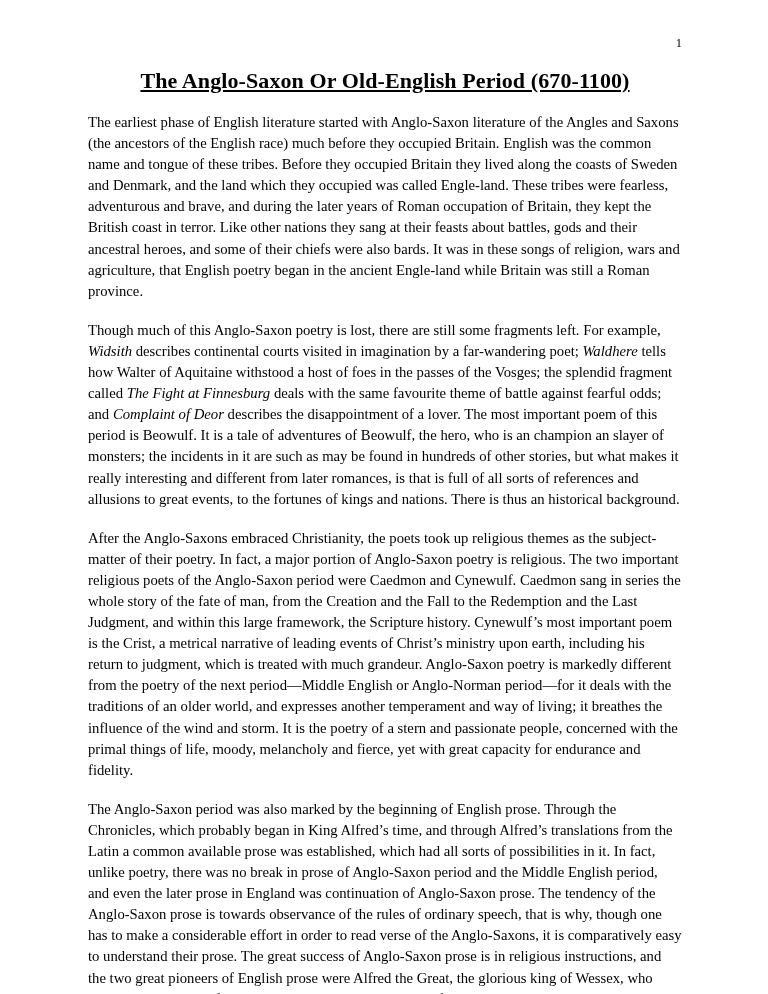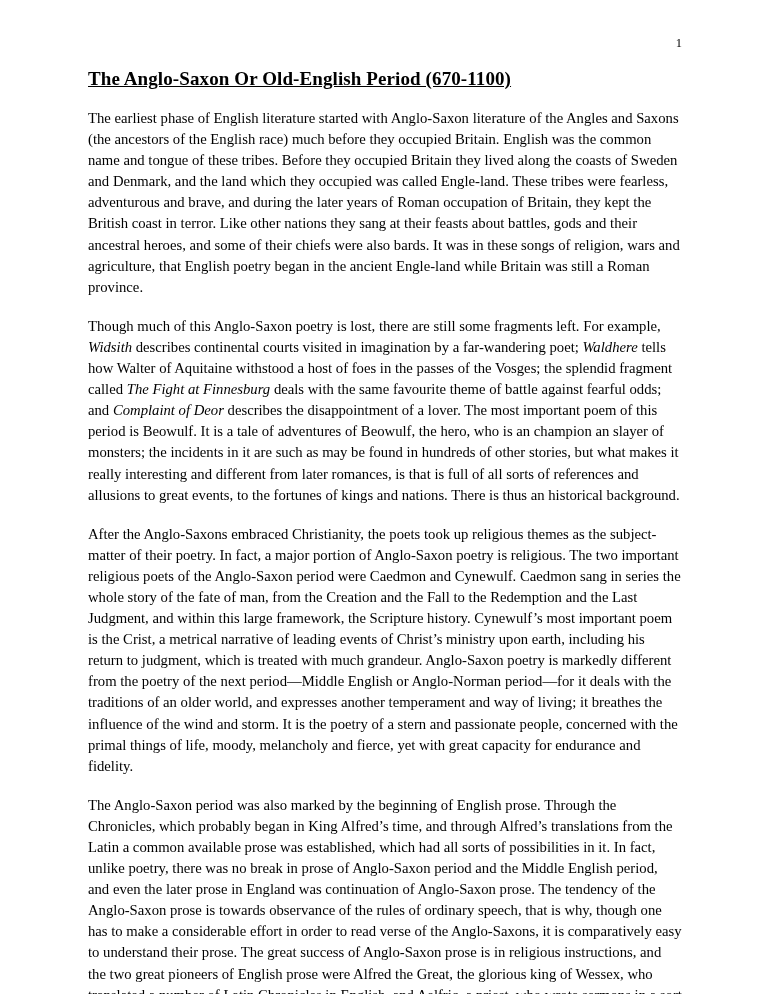--- a/index.html
+++ b/index.html
@@ -28,26 +28,27 @@
     font-family: "Liberation Serif", serif;
     color: #000;
   }
   .content {
     position: absolute;
     left: 88px;
     top: 68px;
     width: 594px;
   }
   .doc-title {
-    font-size: 19px;
+    font-size: 22px;
     font-weight: bold;
     text-decoration: underline;
     margin: 0 0 18px 0;
     letter-spacing: 0.1px;
     font-family: "Liberation Serif", serif;
+    text-align: center;
   }
   p.para {
     font-size: 14.7px;
     line-height: 1.435;
     margin: 18px 0 16px 0;
     text-align: left;
     font-family: "Liberation Serif", serif;
   }
   p.para:last-child {
     margin-bottom: 0;

